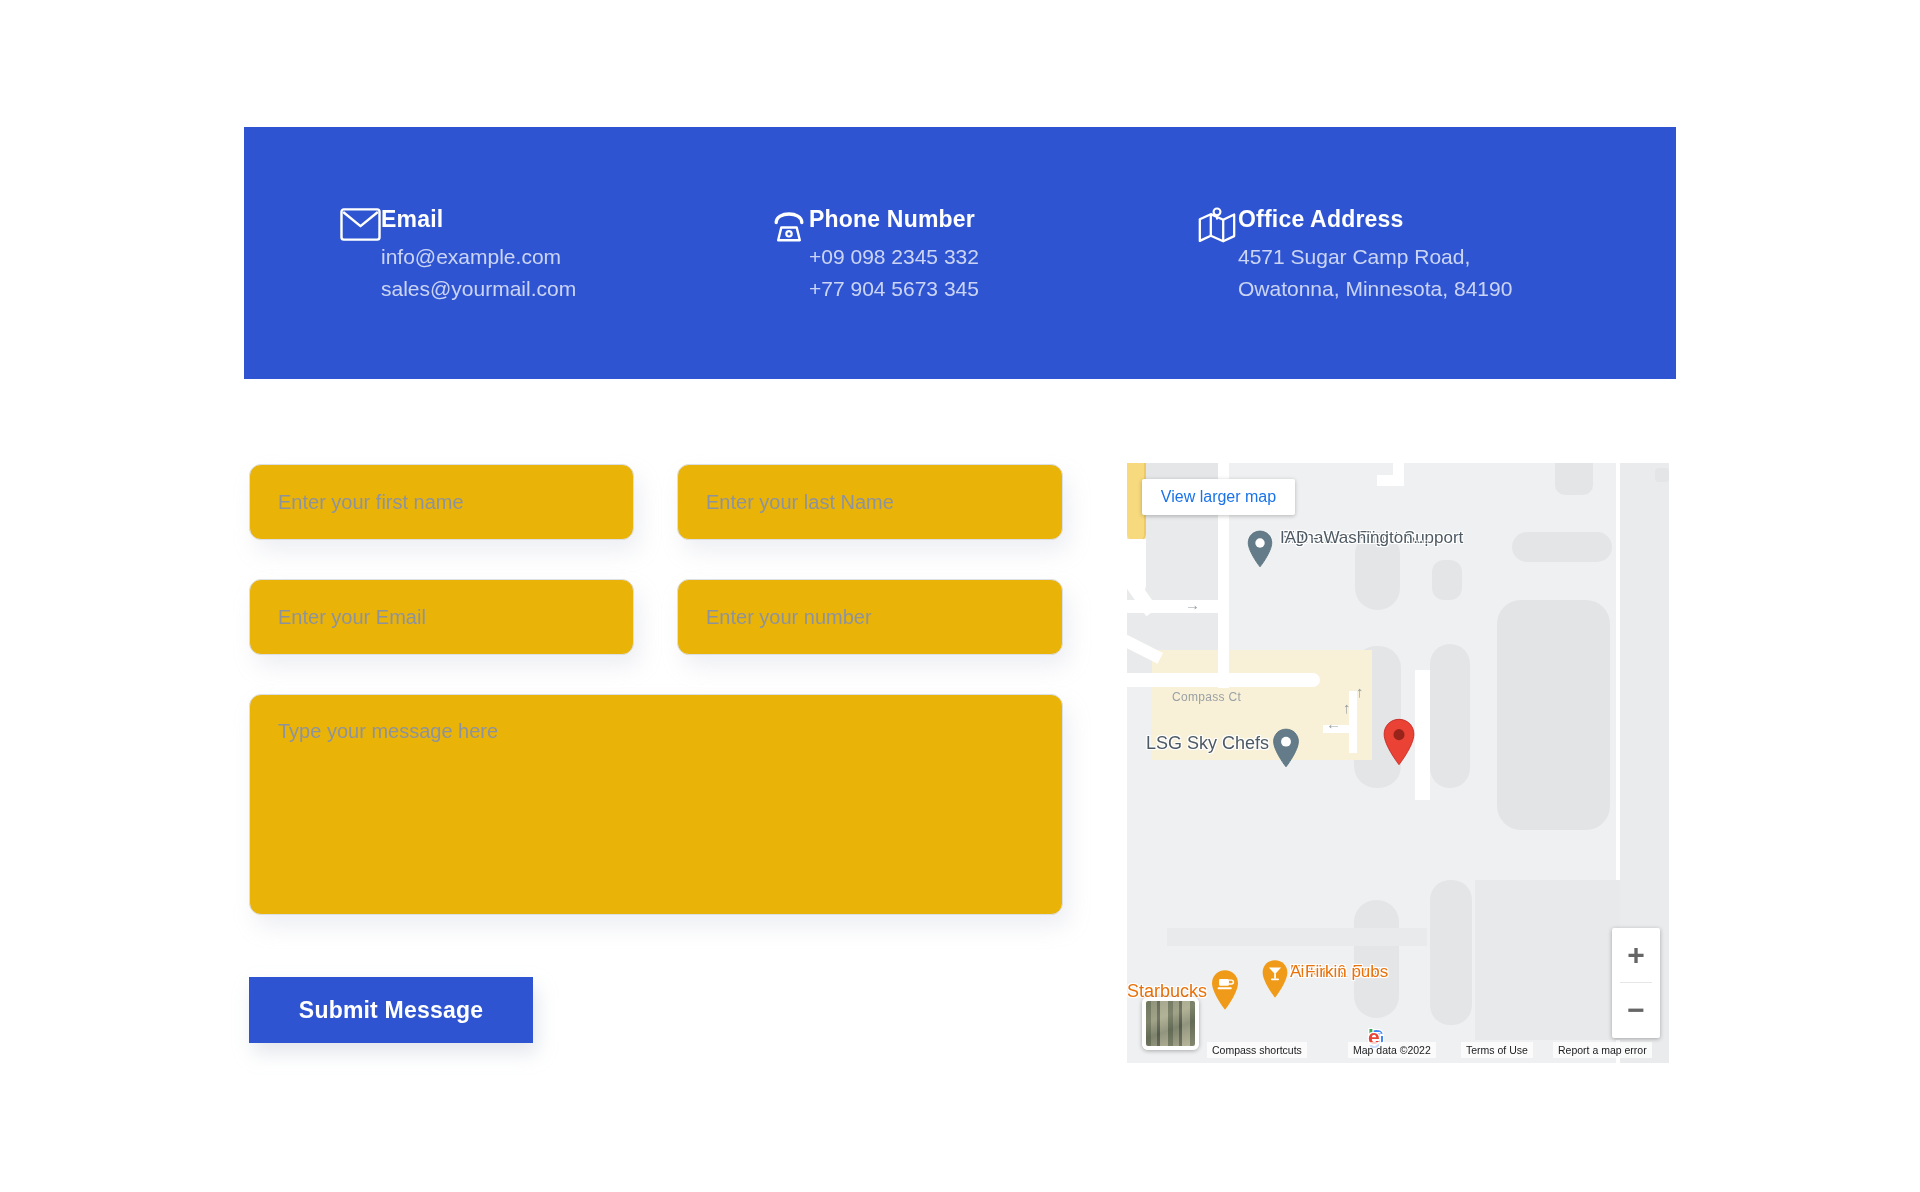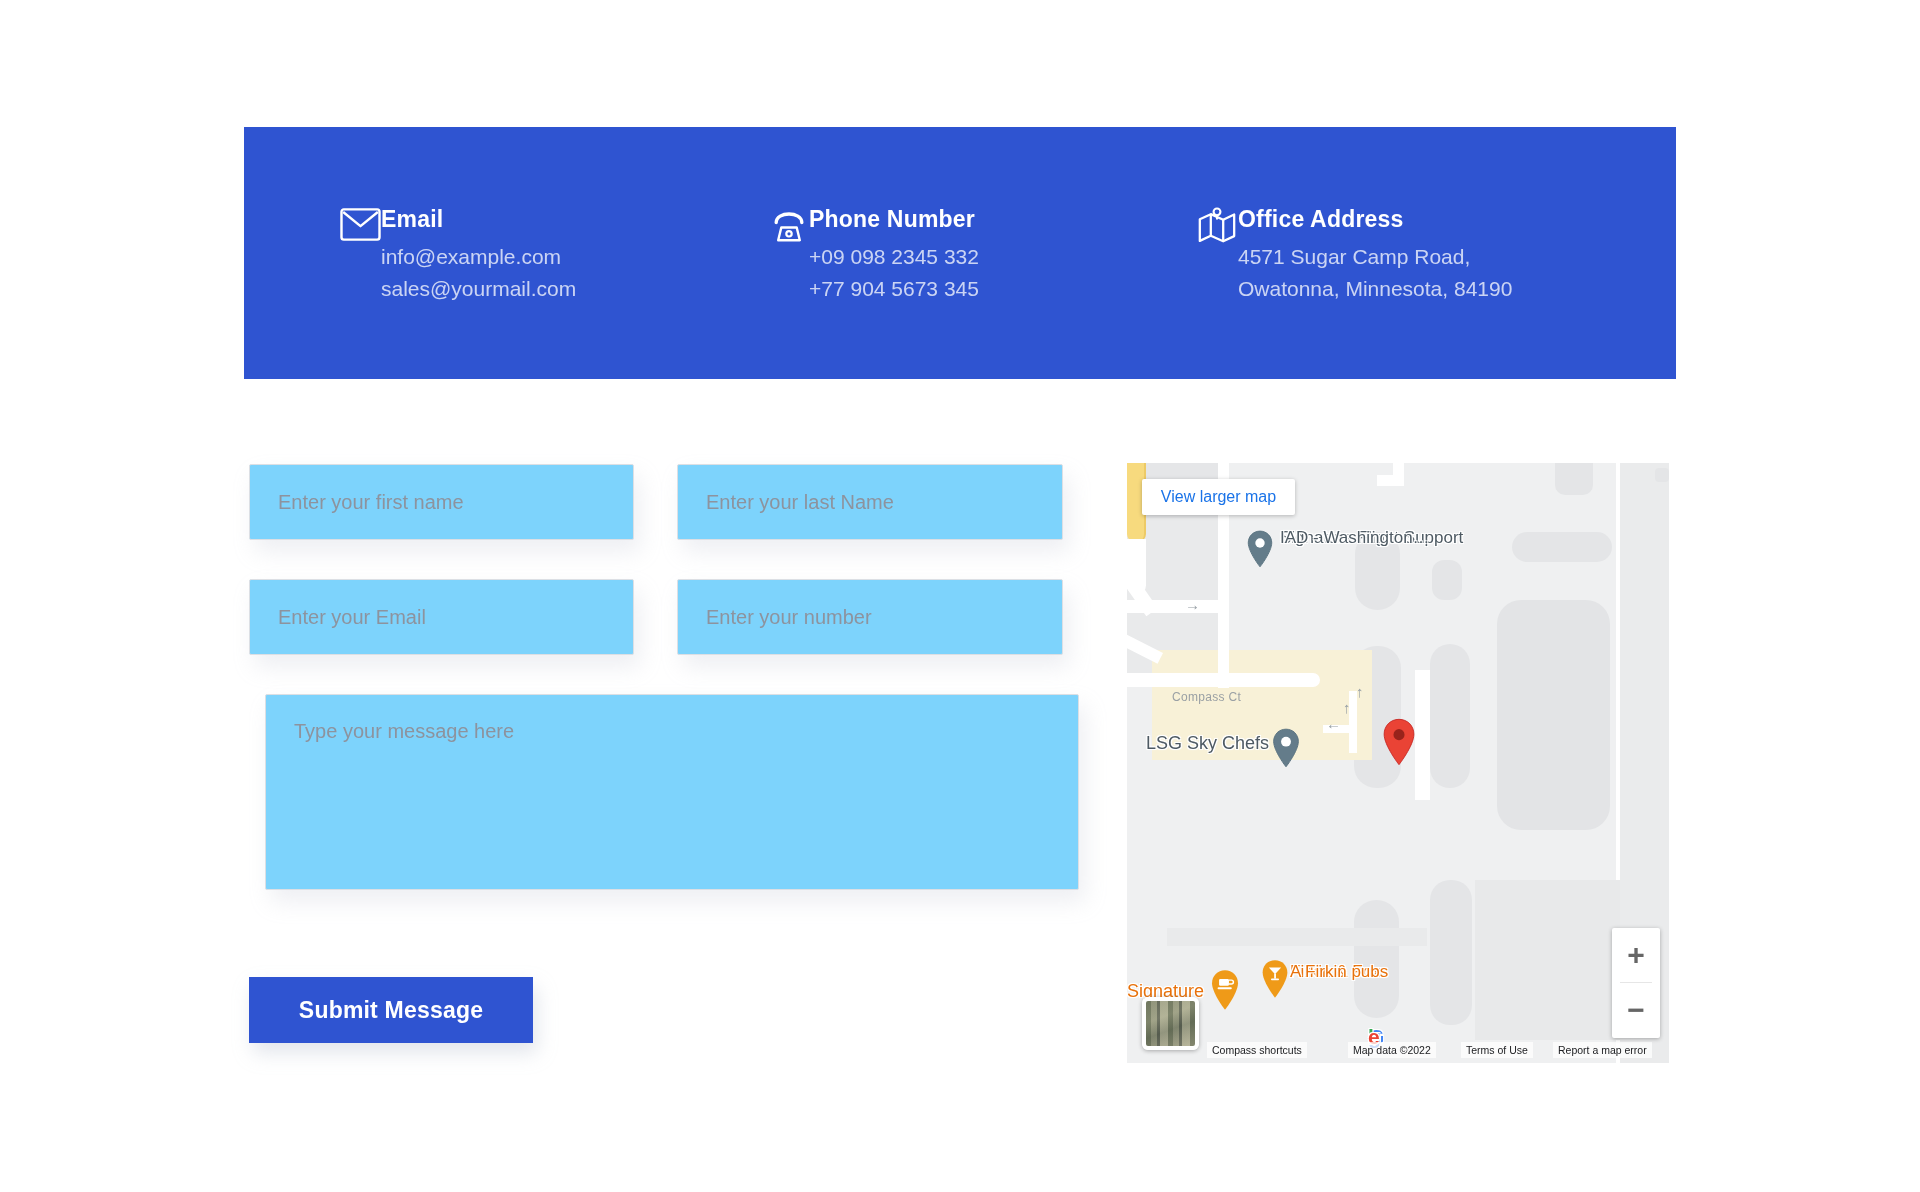--- a/index.html
+++ b/index.html
@@ -9,21 +9,21 @@
 
   
   .banner { position:absolute; left:244px; top:127px; width:1432px; height:252px; background:#2F54D1; }
   .contact-item { position:absolute; display:flex; align-items:flex-start; }
   .ci-icon { flex:0 0 auto; margin-top:2px; }
   .ci-text { }
   .ci-title { color:#fff; font-size:23px; font-weight:700; line-height:30px; margin-bottom:7px; letter-spacing:.2px; }
   .ci-line { color:rgba(255,255,255,.75); font-size:21px; line-height:32px; }
 
   
-  .field { position:absolute; background:#7dd3fc; border:1px solid #dcdfe4; border-radius:2px;
+  .field { position:absolute; background:#eab308; border:1px solid #dcdfe4; border-radius:12px;
            font-family:"Liberation Sans",sans-serif; font-size:20px; color:#444;
            padding:0 28px; outline:none;
            box-shadow:6px 12px 22px rgba(176,184,201,.22); }
   .field::placeholder, textarea.field::placeholder { color:#8d939e; opacity:1; }
   textarea.field { padding:25px 28px; resize:none; }
   .submit-btn { position:absolute; left:249px; top:977px; width:284px; height:66px; background:#2F54D1;
                 border:none; color:#fff; font-family:"Liberation Sans",sans-serif; font-size:23px;
                 font-weight:700; letter-spacing:.2px; cursor:pointer; box-shadow:4px 10px 18px rgba(176,184,201,.35); }
 
   
@@ -103,21 +103,21 @@
         <div class="ci-line">4571 Sugar Camp Road,</div>
         <div class="ci-line">Owatonna, Minnesota, 84190</div>
       </span>
     </div>
   </div>
 
   <input class="field" style="left: 249px; top: 464px; width: 385px; height: 76px;" placeholder="Enter your first name">
   <input class="field" style="left: 677px; top: 464px; width: 386px; height: 76px;" placeholder="Enter your last Name">
   <input class="field" style="left: 677px; top: 579px; width: 386px; height: 76px;" placeholder="Enter your number">
   <input class="field" style="left: 249px; top: 579px; width: 385px; height: 76px;" placeholder="Enter your Email">
-  <textarea class="field" style="left: 265px; top: 694px; width: 814px; height: 196px;" placeholder="Type your message here"></textarea>
+  <textarea class="field" style="left: 249px; top: 694px; width: 814px; height: 221px;" placeholder="Type your message here"></textarea>
   <button class="submit-btn">Submit Message</button>
 
   <div class="map">
 
     <div class="blk" style="left:0; top:0; width:100px; height:215px; background:#e9eaeb;"></div>
     <div class="blk" style="left:19px; top:0; width:72px; height:55px; background:#e5e6e8;"></div>
     <div class="blk" style="left:493px; top:0; width:49px; height:600px; background:#eaebec;"></div>
     <div class="road" style="left:489px; top:0; width:4px; height:600px;"></div>
     <div class="blk" style="left:528px; top:5px; width:14px; height:14px; border-radius:4px;"></div>
     <div class="blk" style="left:428px; top:0; width:38px; height:32px; border-radius:0 0 10px 10px;"></div>
@@ -173,21 +173,21 @@
       </svg>
     </span>
 
     <span style="left:255px; top:253px; cursor:pointer;">
       <svg width="34" height="52" viewBox="0 0 24 34">
         <path d="M12 1C6 1 1.5 5.6 1.5 11.5 1.5 19.5 12 33 12 33s10.5-13.5 10.5-21.5C22.5 5.6 18 1 12 1z" fill="#EA4335" stroke="#c5221f" stroke-width="0.6"></path>
         <circle cx="12" cy="11.8" r="3.9" fill="#891d16" opacity="0.85"></circle>
       </svg>
     </span>
 
-    <div class="maplabel poi-orange" style="left:0; top:518px; font-size:18px; cursor:pointer;">Signature</div>
+    <div class="maplabel poi-orange" style="left:0; top:518px; font-size:18px; cursor:pointer;">Starbucks</div>
     <span style="left:83px; top:506px; cursor:pointer;">
       <svg width="30" height="42" viewBox="0 0 24 34">
         <path d="M12 1C6 1 1.5 5.6 1.5 11.5 1.5 19.5 12 33 12 33s10.5-13.5 10.5-21.5C22.5 5.6 18 1 12 1z" fill="#ef9a18"></path>
         <rect x="7.2" y="8" width="8" height="5.6" rx="1" fill="#fff"></rect>
         <path d="M15.2 9 h2 a1.6 1.6 0 0 1 0 3.2 h-2" fill="none" stroke="#fff" stroke-width="1.2"></path>
         <rect x="6" y="14.8" width="11.5" height="1.6" rx="0.8" fill="#fff"></rect>
       </svg>
     </span>
 
     <span style="left:133px; top:496px; cursor:pointer;">

